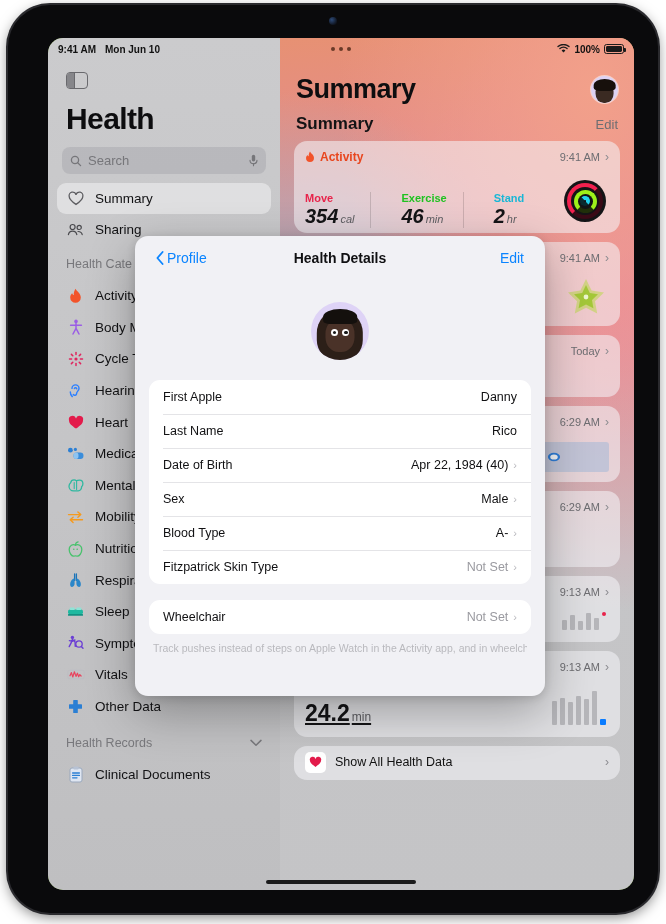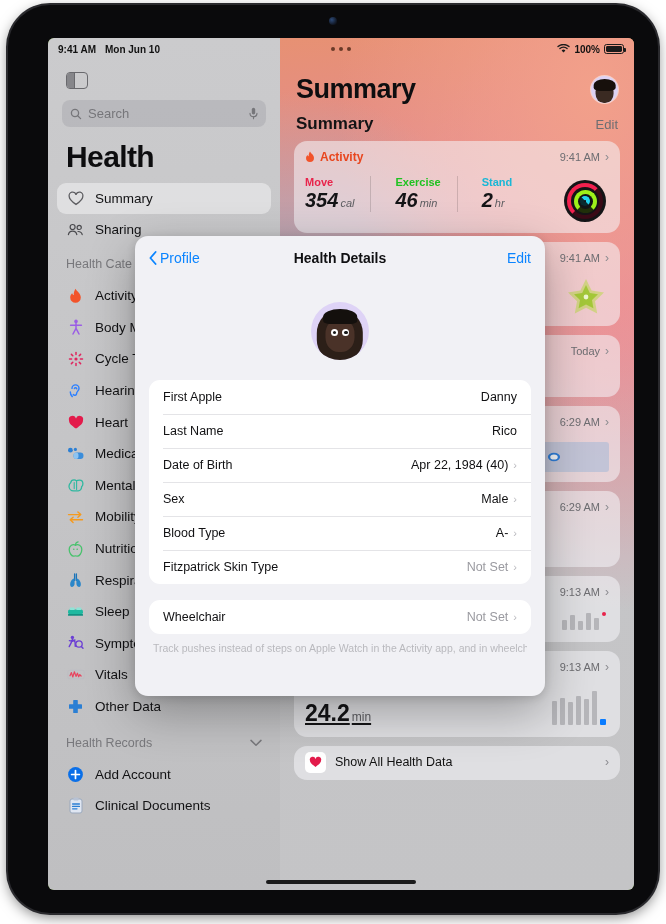--- a/index.html
+++ b/index.html
@@ -21,21 +21,21 @@
   }
   #camera-dot {
     position: absolute; left: 50%; top: 12px; transform: translateX(-50%);
     width: 8px; height: 8px; border-radius: 50%;
     background: radial-gradient(circle at 35% 35%, #2d4a78, #101520 70%);
   }
   #screen {
     position: absolute;
     left: 40px; top: 33px;
     width: 586px; height: 852px;
-    border-radius: 6px;
+    border-radius: 15px;
     overflow: hidden;
     background: #4d7c0f;
   }
 
   
   #status-bar {
     position: absolute; left: 0; top: 0; width: 100%; height: 22px;
     display: flex; align-items: center; z-index: 40;
     font-size: 10px; font-weight: 600; color: #111;
   }
@@ -121,21 +121,21 @@
   #pinned-edit { font-size: 13px; color: #6e6e72; }
   .cards { padding: 7px 14px 0 14px; display: flex; flex-direction: column; gap: 9px; }
   .card {
     background: rgba(245,245,247,.56); border-radius: 13px;
     padding: 9px 11px 11px 11px; position: relative;
   }
   .card-top { display: flex; align-items: center; justify-content: space-between; }
   .card-title { font-size: 12px; font-weight: 700; display: flex; align-items: center; gap: 5px; }
   .card-time { font-size: 11px; color: #6d6d71; display: flex; align-items: center; gap: 5px; }
   .chev { color: #8b8b90; font-size: 12px; }
-  .metrics { display: flex; gap: 8px; margin-top: 12px; }
+  .metrics { display: flex; gap: 14px; margin-top: 28px; }
   .metric { padding-right: 16px; margin-right: 16px; border-right: 1px solid rgba(0,0,0,.14); }
   .metric:last-child { border-right: none; }
   .metric .m-name { font-size: 11px; font-weight: 700; }
   .metric .m-val { font-size: 20px; font-weight: 700; color: #141416; margin-top: 1px; font-style: italic; }
   .metric .m-unit { font-size: 11px; font-weight: 400; color: #5d5d61; margin-left: 2px; }
   .rings {
     position: absolute; right: 14px; bottom: 11px; width: 42px; height: 42px; border-radius: 50%;
     background: #141416;
   }
   .ring { position: absolute; border-radius: 50%; }
@@ -150,21 +150,21 @@
 
   
   #modal {
     position: absolute; left: 87px; top: 198px; width: 410px; height: 460px;
     background: #f1f1f5; border-radius: 13px; z-index: 30;
     box-shadow: 0 16px 48px rgba(0,0,0,.30), 0 2px 10px rgba(0,0,0,.14);
     overflow: hidden;
   }
   #modal-nav {
     height: 44px; display: flex; align-items: center; justify-content: space-between;
-    padding: 0 14px; position: relative; text-align: right;
+    padding: 0 21px; position: relative; text-align: right;
   }
   #modal-back { color: #0a84ff; font-size: 14px; display: flex; align-items: center; gap: 3px; }
   #modal-title {
     position: absolute; left: 50%; transform: translateX(-50%);
     font-size: 14px; font-weight: 700; color: #101012;
   }
   #modal-edit { color: #0a84ff; font-size: 14px; }
   #modal-avatar-wrap { display: flex; justify-content: center; margin-top: 22px; }
   #modal-avatar {
     width: 58px; height: 58px; border-radius: 50%; background: #ded3f6;
@@ -236,34 +236,34 @@
         </svg>
         <span>100%</span>
         <span class="batt">
             <i></i>
           </span>
       </div>
     </div>
 
     <div id="sidebar">
       <div id="sidebar-toggle"></div>
+      <div id="app-title">Health</div>
+
       <div id="search-field">
         <svg width="12" height="12" viewBox="0 0 12 12">
           <circle cx="5" cy="5" r="3.6" stroke="#76767a" stroke-width="1.3" fill="none"></circle>
           <line x1="7.7" y1="7.7" x2="10.6" y2="10.6" stroke="#76767a" stroke-width="1.3" stroke-linecap="round"></line>
         </svg>
         <span class="ph">Search</span>
         <svg width="9" height="13" viewBox="0 0 9 13">
           <rect x="2.8" y="0.8" width="3.4" height="6.6" rx="1.7" fill="#76767a"></rect>
           <path d="M1 6.2a3.5 3.5 0 0 0 7 0" stroke="#76767a" stroke-width="1.1" fill="none" stroke-linecap="round"></path>
           <line x1="4.5" y1="9.6" x2="4.5" y2="11.8" stroke="#76767a" stroke-width="1.1" stroke-linecap="round"></line>
         </svg>
       </div>
-
-      <div id="app-title">Health</div>
 
       <div class="nav-list">
         <div class="nav-row selected">
           <span class="ico">
             <svg width="16" height="15" viewBox="0 0 16 15">
                 <path d="M8 13.4C4 10.6 1.2 8.3 1.2 5.4A3.4 3.4 0 0 1 8 3.8a3.4 3.4 0 0 1 6.8 1.6c0 2.9-2.8 5.2-6.8 8Z" fill="none" stroke="#5d5d61" stroke-width="1.3"></path>
               </svg>
           </span>
           <span class="lbl">Summary</span>
         </div>
@@ -430,29 +430,20 @@
       </div>
 
       <div class="sect-hdr" style="padding:0 18px; margin-top:14px">
         <span>Health Records</span>
         <svg width="12" height="8" viewBox="0 0 12 8">
           <path d="M1 1.4 6 6.2l5-4.8" fill="none" stroke="#78787c" stroke-width="1.5" stroke-linecap="round" stroke-linejoin="round"></path>
         </svg>
       </div>
 
       <div class="nav-list">
-        <div class="nav-row">
-          <span class="ico">
-            <svg width="17" height="17" viewBox="0 0 17 17">
-              <circle cx="8.5" cy="8.5" r="7.4" fill="#0a6fe8"></circle>
-              <path d="M8.5 4.6v7.8M4.6 8.5h7.8" stroke="#fff" stroke-width="1.7" stroke-linecap="round"></path>
-            </svg>
-          </span>
-          <span class="lbl">Add Account</span>
-        </div>
         <div class="nav-row">
           <span class="ico">
             <svg width="14" height="17" viewBox="0 0 14 17">
               <rect x="1" y="2" width="12" height="14" rx="2" fill="#dfe6f2" stroke="#9aa8bd" stroke-width="1"></rect>
               <rect x="4.4" y=".6" width="5.2" height="2.8" rx="1" fill="#b7c2d4"></rect>
               <path d="M3.6 7h6.8M3.6 9.4h6.8M3.6 11.8h4.4" stroke="#2b7fd4" stroke-width="1.3" stroke-linecap="round"></path>
             </svg>
           </span>
           <span class="lbl">Clinical Documents</span>
         </div>

